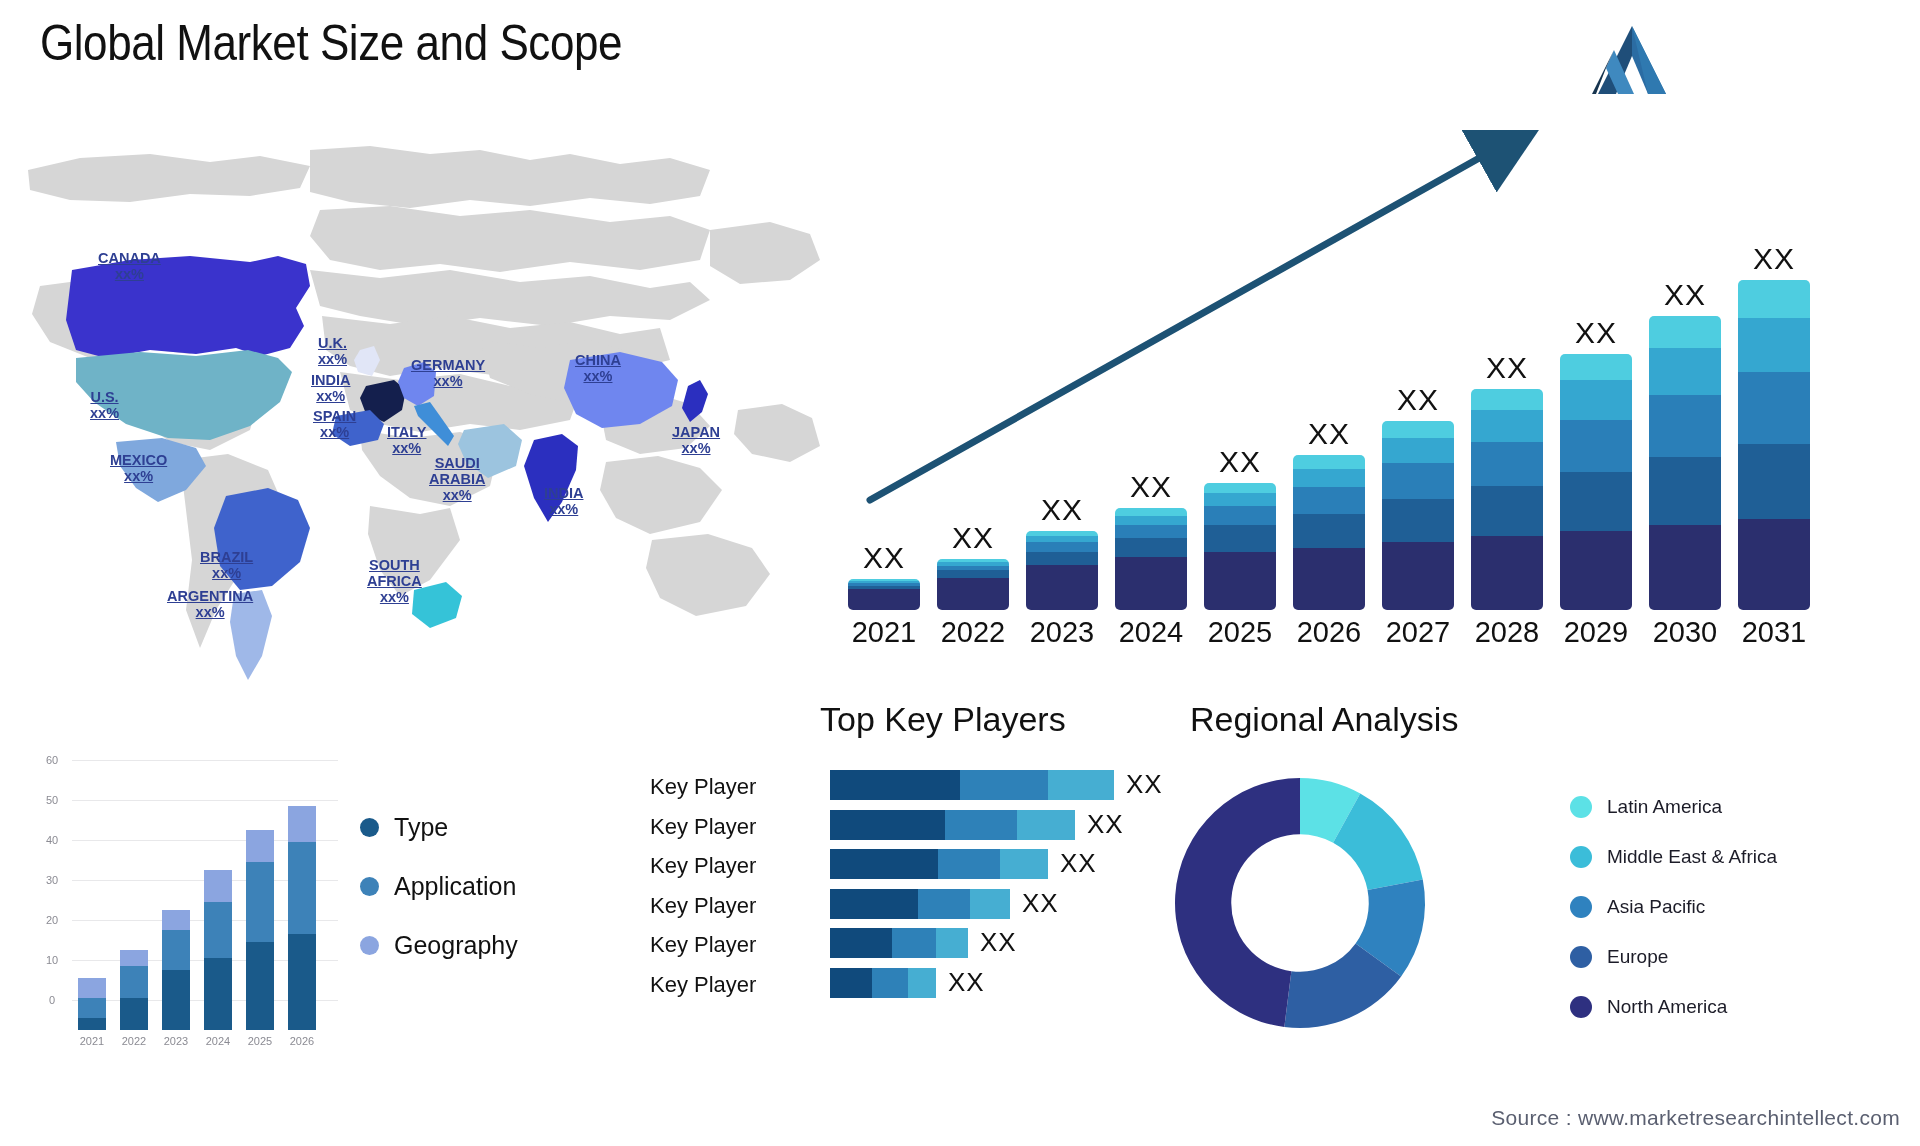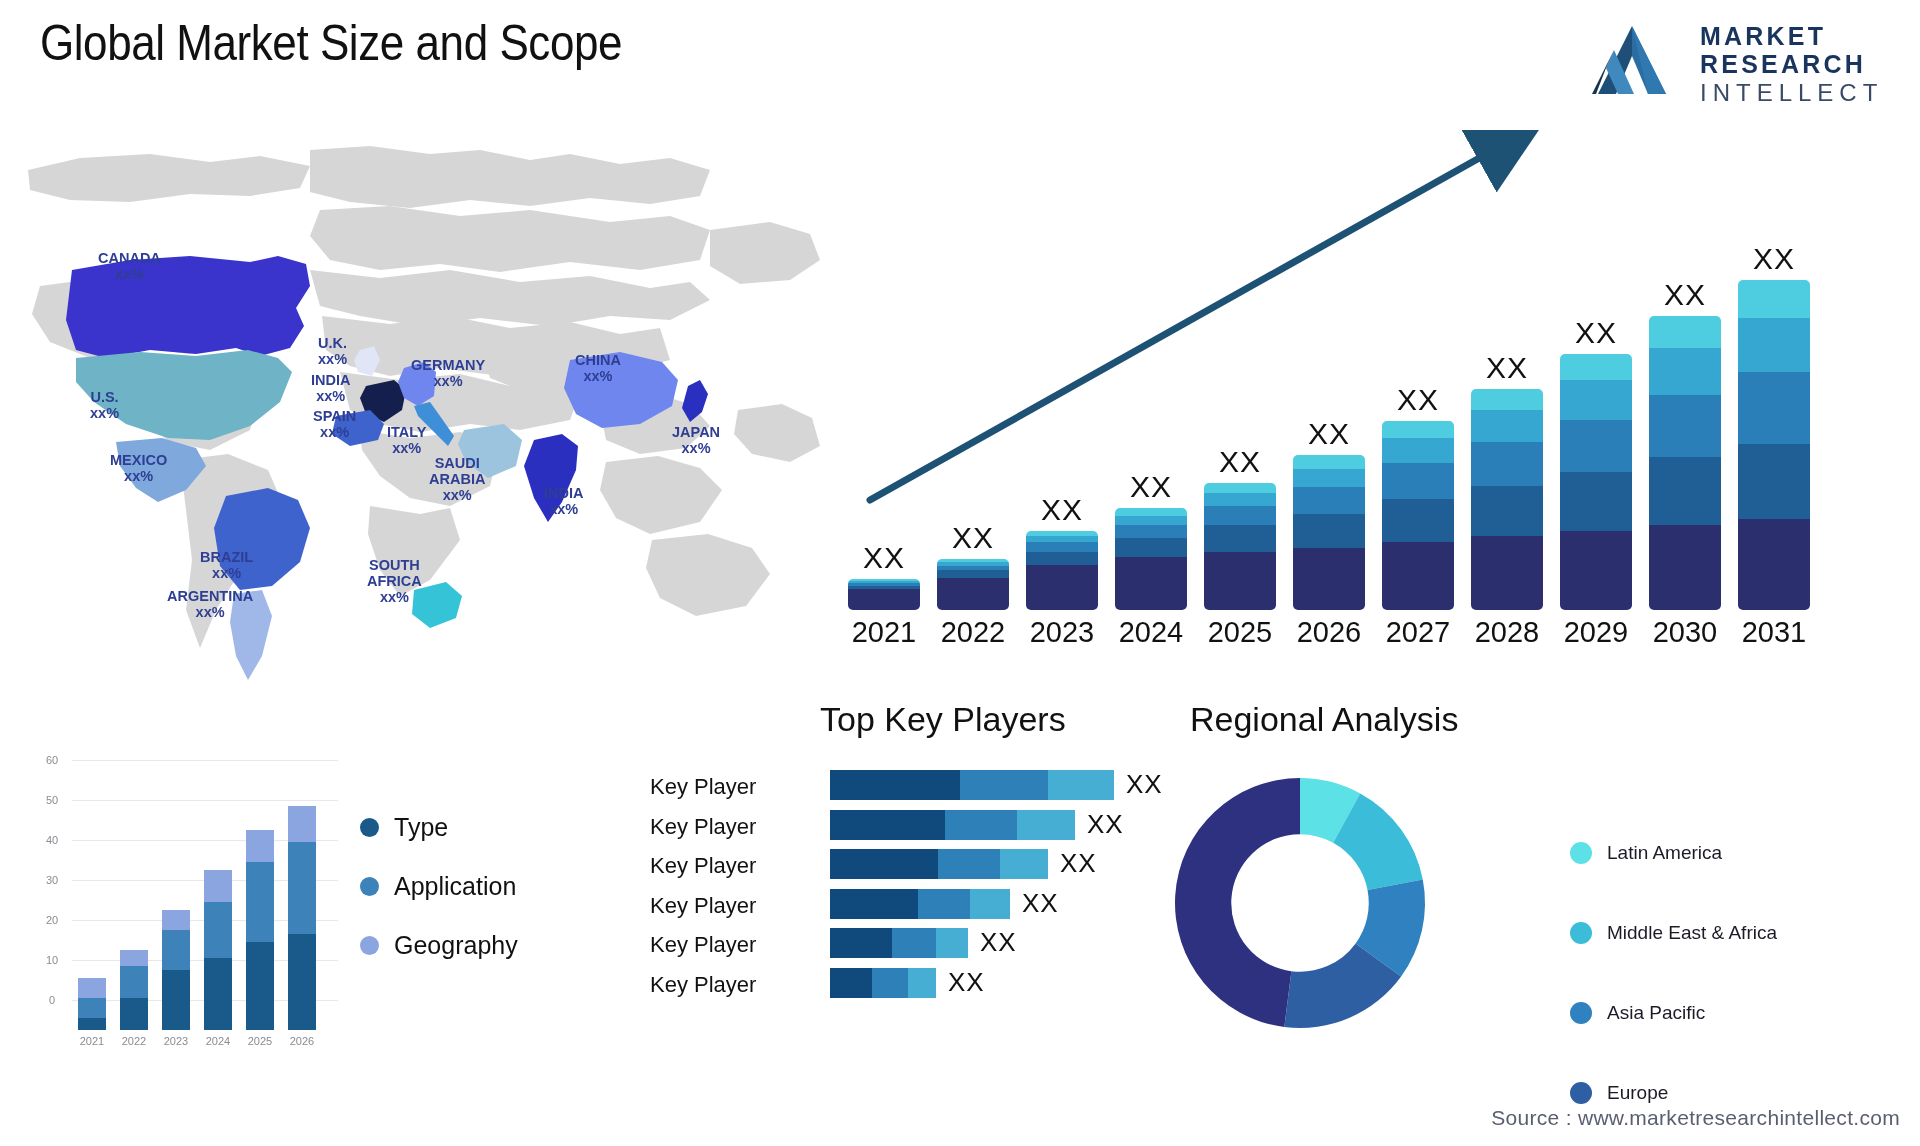--- a/index.html
+++ b/index.html
@@ -12,21 +12,21 @@
   #logo{right:28px;top:14px;width:300px;height:92px;}
   #logo .mark{position:absolute;left:0;top:6px;width:100px;height:80px;}
   #logo .words{position:absolute;left:108px;top:8px;}
   #logo .w1,#logo .w2{font-weight:bold;color:#19355e;letter-spacing:3.2px;font-size:25px;line-height:28px;}
   #logo .w3{color:#3a4a66;letter-spacing:6px;font-size:24px;line-height:30px;font-weight:300;}
 
   
   #map-panel{left:10px;top:110px;width:820px;height:580px;}
   #map-svg{position:absolute;left:0;top:0;}
   .mlabel{position:absolute;color:#2e3f93;font-weight:bold;font-size:14.5px;line-height:16px;text-align:center;white-space:nowrap;}
-  .mlabel span{display:block;}
+  .mlabel span{display:block;text-decoration:underline;}
 
   
   #bars-panel{left:830px;top:130px;width:1080px;height:540px;}
   #trend{position:absolute;left:0;top:0;}
   .bargroup{position:absolute;bottom:60px;width:72px;}
   .bar{position:relative;width:100%;border-radius:5px;overflow:hidden;display:flex;flex-direction:column-reverse;}
   .seg{width:100%;}
   .barlabel{position:absolute;bottom:100%;left:0;width:100%;text-align:center;font-size:30px;color:#111;
     font-family:"Liberation Sans Narrow","Liberation Sans",sans-serif;margin-bottom:4px;letter-spacing:1px;}
   .yearlabel{position:absolute;top:100%;left:-10px;width:92px;text-align:center;font-size:29px;color:#111;
@@ -53,45 +53,40 @@
     font-family:"Liberation Sans Narrow","Liberation Sans",sans-serif;}
   .pbar{position:absolute;left:180px;height:30px;display:flex;}
   .pseg{height:100%;}
   .pxx{position:absolute;font-size:26px;color:#111;font-family:"Liberation Sans Narrow","Liberation Sans",sans-serif;letter-spacing:1px;}
 
   
   #region-panel{left:1170px;top:700px;width:730px;height:420px;}
   #region-panel .sec-title{position:absolute;left:20px;top:0;}
   #donut{position:absolute;left:0px;top:58px;}
   #region-legend{position:absolute;left:400px;top:90px;}
-  .rleg-row{display:flex;align-items:center;margin-bottom:16px;min-height:34px;margin-top:46px;}
+  .rleg-row{display:flex;align-items:center;margin-bottom:16px;min-height:34px;}
   .rleg-dot{width:22px;height:22px;border-radius:50%;margin-right:15px;flex:0 0 auto;}
   .rleg-text{font-size:19px;color:#1c1c28;line-height:22px;font-family:"Liberation Sans Narrow","Liberation Sans",sans-serif;}
   #source{position:absolute;right:20px;bottom:16px;font-size:21px;color:#5a5f70;
     font-family:"Liberation Sans Narrow","Liberation Sans",sans-serif;letter-spacing:.3px;}
 </style>
 </head>
 <body>
 
 <div class="abs" id="page-title">Global Market Size and Scope</div>
 
 <div class="abs" id="logo">
   <div class="mark">
     <svg width="100" height="80" viewBox="0 0 100 80">
       <polygon points="40,6 74,74 56,74 40,36" fill="#2b6ca3"></polygon>
       <polygon points="40,6 40,36 24,74 6,74" fill="#1f4e79"></polygon>
       <polygon points="22,30 42,74 26,74 14,48" fill="#3f89bf"></polygon>
       <polygon points="22,30 14,48 4,74 0,74" fill="#17344f"></polygon>
       <polygon points="40,6 56,74 74,74" fill="#2f79b0"></polygon>
     </svg>
-  </div>
-  <div class="words">
-    <div class="w1">MARKET</div>
-    <div class="w2">RESEARCH</div>
-    <div class="w3">INTELLECT</div>
   </div>
 </div>
 
 <div class="abs" id="map-panel">
   <svg id="map-svg" width="820" height="580" viewBox="0 0 820 580">
     <g fill="#d6d6d6">
       <path d="M18 60 L70 48 L140 44 L200 52 L250 46 L300 56 L290 78 L240 86 L180 84 L120 92 L60 90 L20 80 Z"></path>
       <path d="M300 40 L360 36 L420 44 L470 40 L520 50 L560 44 L610 54 L660 48 L700 60 L690 86 L640 94 L580 88 L520 96 L460 90 L400 98 L340 92 L300 82 Z"></path>
       <path d="M310 100 L380 96 L450 106 L520 100 L600 112 L660 106 L700 120 L690 150 L630 160 L560 152 L490 162 L430 154 L370 160 L320 150 L300 126 Z"></path>
       <path d="M300 160 L370 168 L440 160 L510 172 L580 166 L640 178 L680 172 L700 190 L660 210 L600 206 L540 216 L470 208 L410 216 L350 206 L310 196 Z"></path>

